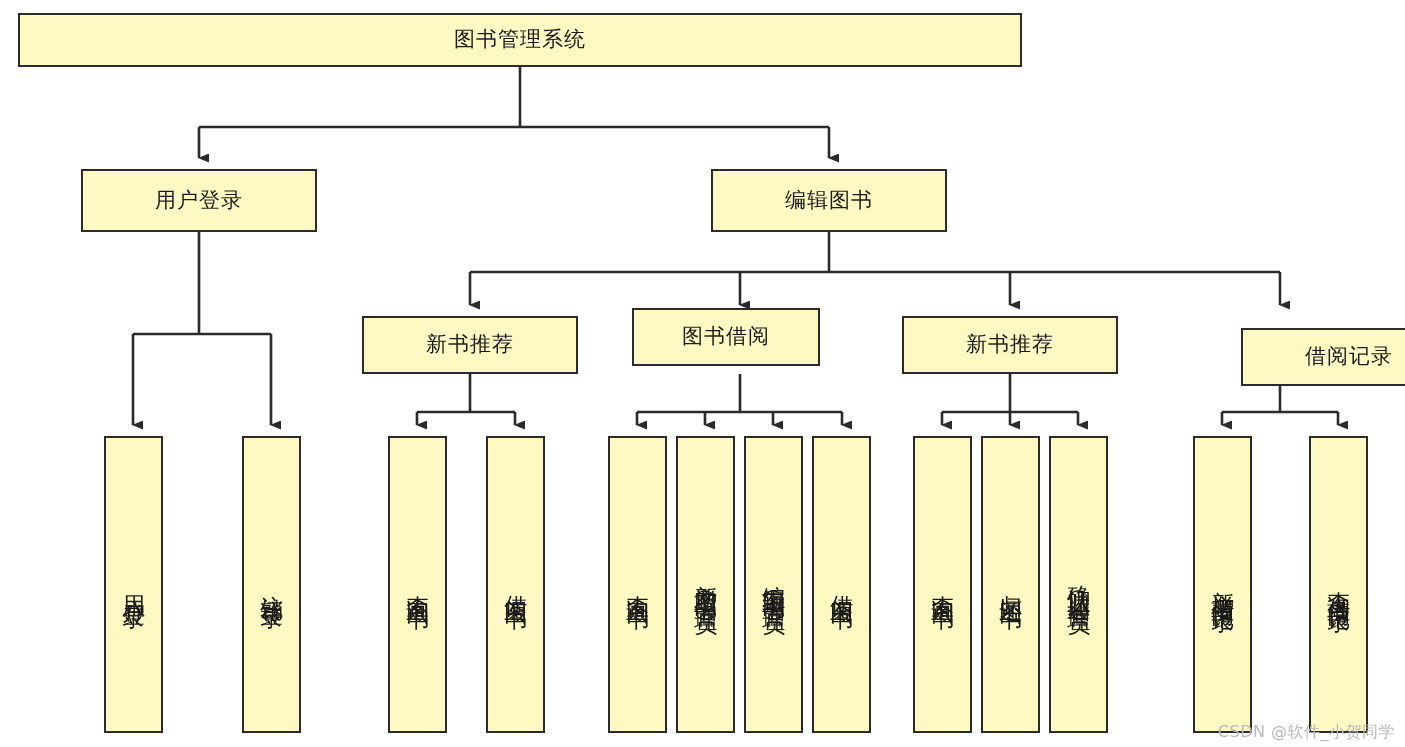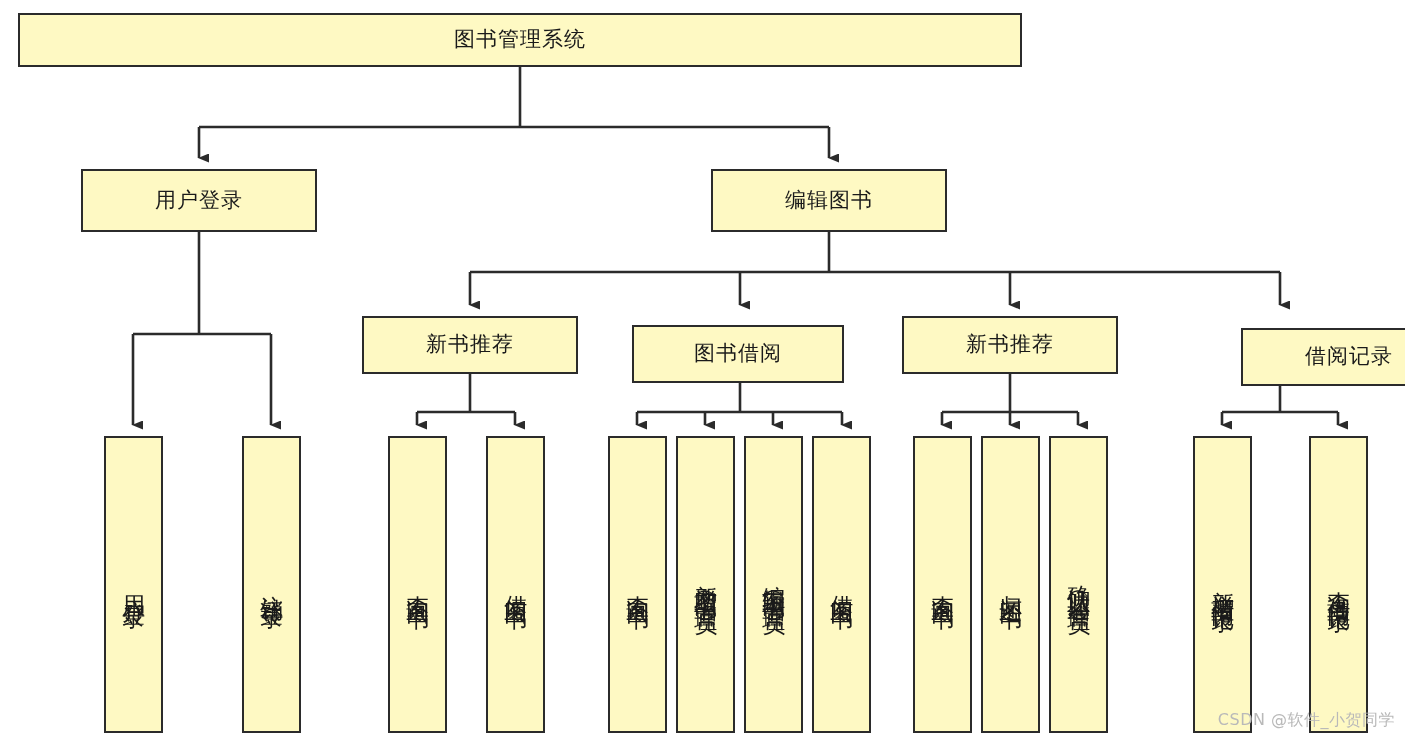--- a/index.html
+++ b/index.html
@@ -43,21 +43,21 @@
     text-orientation:upright;
     font-size:23px;
     letter-spacing:4px;
     line-height:1.1;
     white-space:nowrap;
     text-align:center;
   }
   .watermark{
     position:absolute;
     right:10px;
-    bottom:16px;
+    bottom:4px;
     font-size:16px;
     color:#b9b9b9;
     letter-spacing:0.5px;
     white-space:nowrap;
     font-family:"DejaVu Sans","Liberation Sans",sans-serif;
   }
 </style>
 </head>
 <body>
 
@@ -120,21 +120,21 @@
   <div class="node h-label" style="left:81px; top:169px; width:236px; height:63px;">
     <span>用户登录</span>
   </div>
   <div class="node h-label" style="left:711px; top:169px; width:236px; height:63px;">
     <span>编辑图书</span>
   </div>
 
   <div class="node h-label" style="left:362px; top:316px; width:216px; height:58px;">
     <span>新书推荐</span>
   </div>
-  <div class="node h-label" style="left:632px; top:325px; width:212px; height:58px;">
+  <div class="node h-label" style="left:632px; top:308px; width:188px; height:58px;">
     <span>图书借阅</span>
   </div>
   <div class="node h-label" style="left:902px; top:316px; width:216px; height:58px;">
     <span>新书推荐</span>
   </div>
   <div class="node h-label" style="left:1241px; top:316px; width:216px; height:58px;margin-top:12px;">
     <span>借阅记录</span>
   </div>
 
   <div class="node leaf" style="left:104px; top:436px; width:59px; height:297px;">

